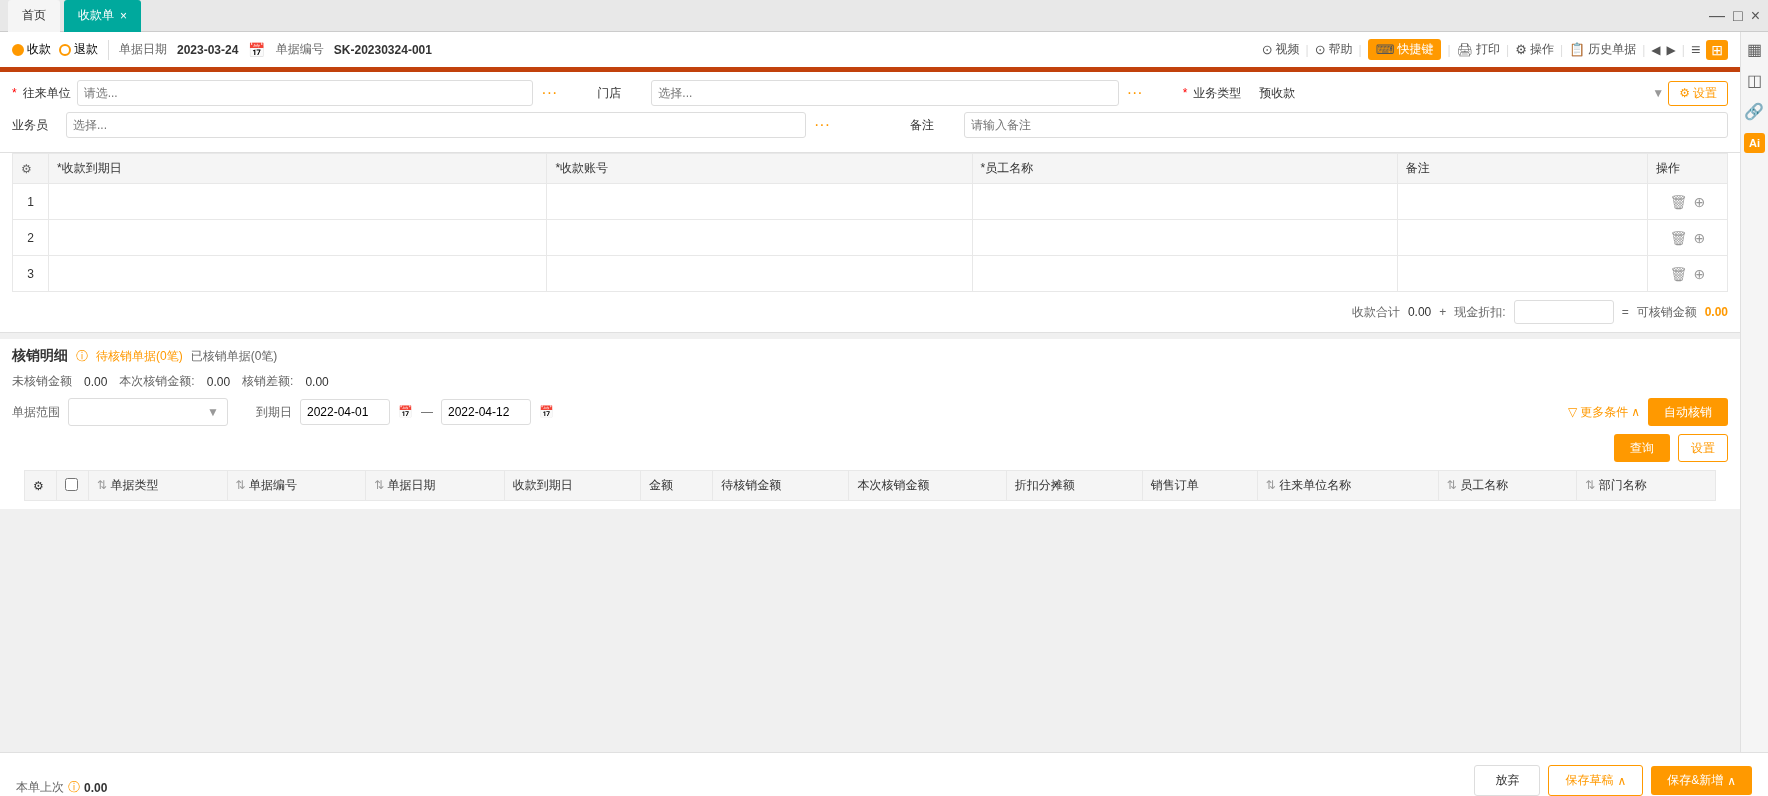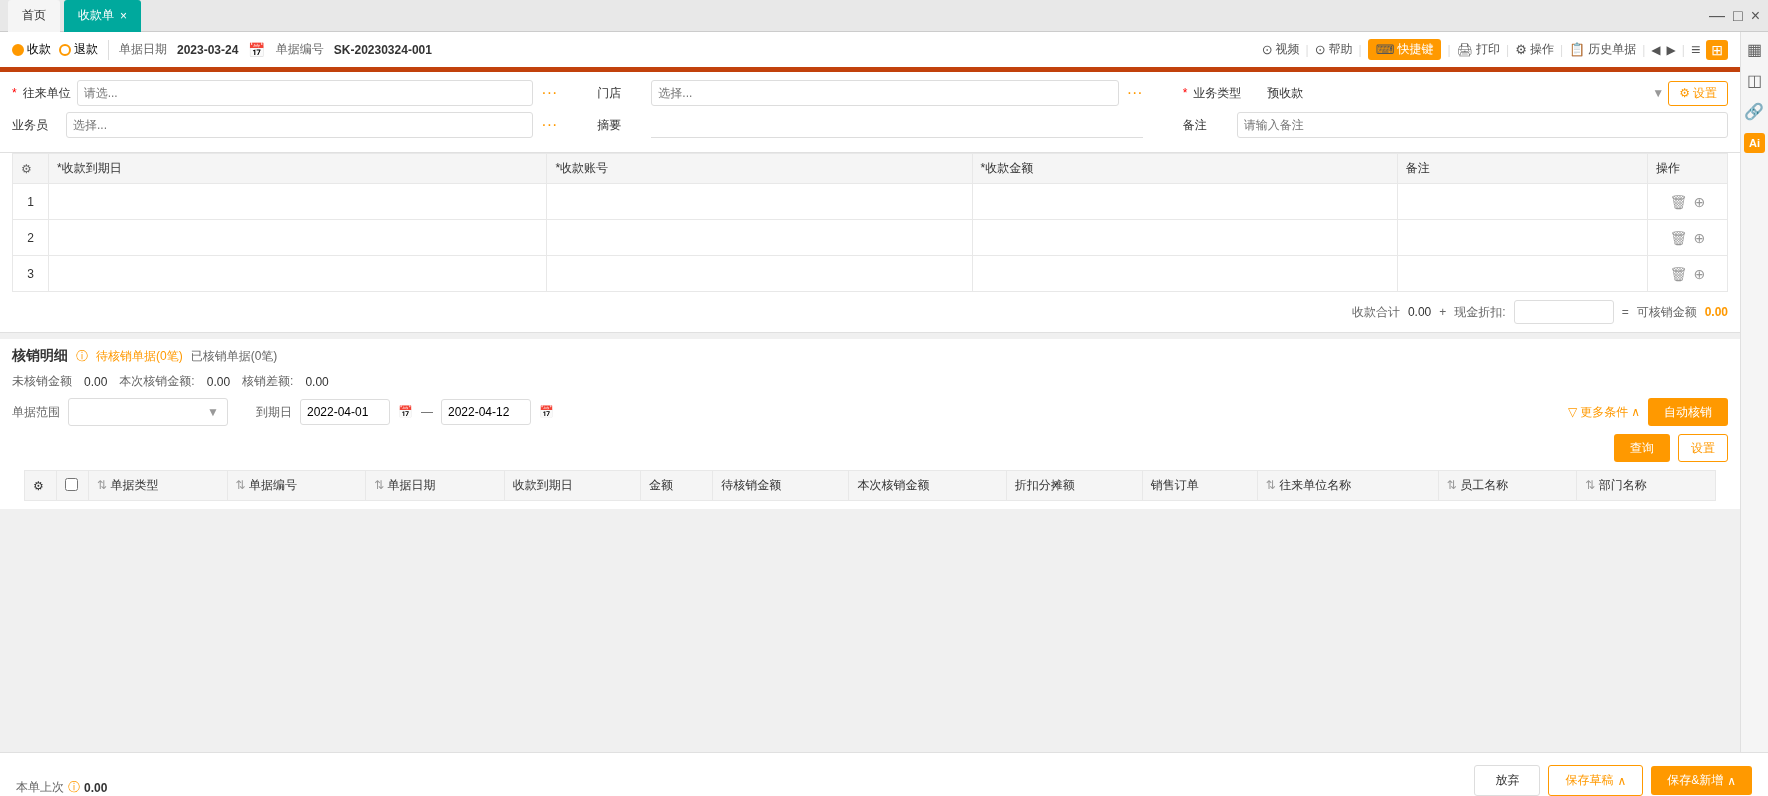--- a/index.html
+++ b/index.html
@@ -228,39 +228,35 @@
       <div style="width:40px"></div>
       <div class="form-field" style="flex:2;">
         <span class="form-label">门店</span>
         <input class="form-input" placeholder="选择..." style="">
         <span class="form-more">···</span>
       </div>
       <div style="width:40px"></div>
       <div class="form-field" style="flex:2;">
         <span class="required-star">*</span>
         <span class="form-label">业务类型</span>
-        <span class="biz-type-value" style="margin-left:20px;">预收款</span>
+        <span class="biz-type-value" style="margin-left:12px;">预收款</span>
         <span class="biz-type-arrow" style="margin-left:auto;color:#999;">▼</span>
         <button class="settings-btn">
           <span>⚙</span>
           <span>设置</span>
         </button>
       </div>
     </div>
     <div class="form-row">
       <div class="form-field" style="flex:2;">
         <span class="form-label">业务员</span>
         <input class="form-input" placeholder="选择..." style="">
         <span class="form-more">···</span>
       </div>
       <div style="width:40px"></div>
-      <div class="form-field" style="flex:2;">
-        <span class="form-label">摘要</span>
-        <input class="form-input" style="border-top: none; border-right: none; border-left: none; border-image: initial; border-bottom: 1px solid rgb(221, 221, 221); border-radius: 0px;">
-      </div>
       <div style="width:40px"></div>
       <div class="form-field" style="flex:2;">
         <span class="form-label">备注</span>
         <input class="form-input" placeholder="请输入备注" style="">
       </div>
     </div>
   </div>
 
   <div class="table-section">
     <table class="data-table">
@@ -269,21 +265,21 @@
           <th style="width:36px;">
             <span class="table-gear">⚙</span>
           </th>
           <th>
             <span>*收款到期日</span>
           </th>
           <th>
             <span>*收款账号</span>
           </th>
           <th>
-            <span>*收款金额</span>
+            <span>*员工名称</span>
           </th>
           <th>
             <span>备注</span>
           </th>
           <th class="col-ops">
             <span>操作</span>
           </th>
         </tr>
       </thead>
       <tbody>

